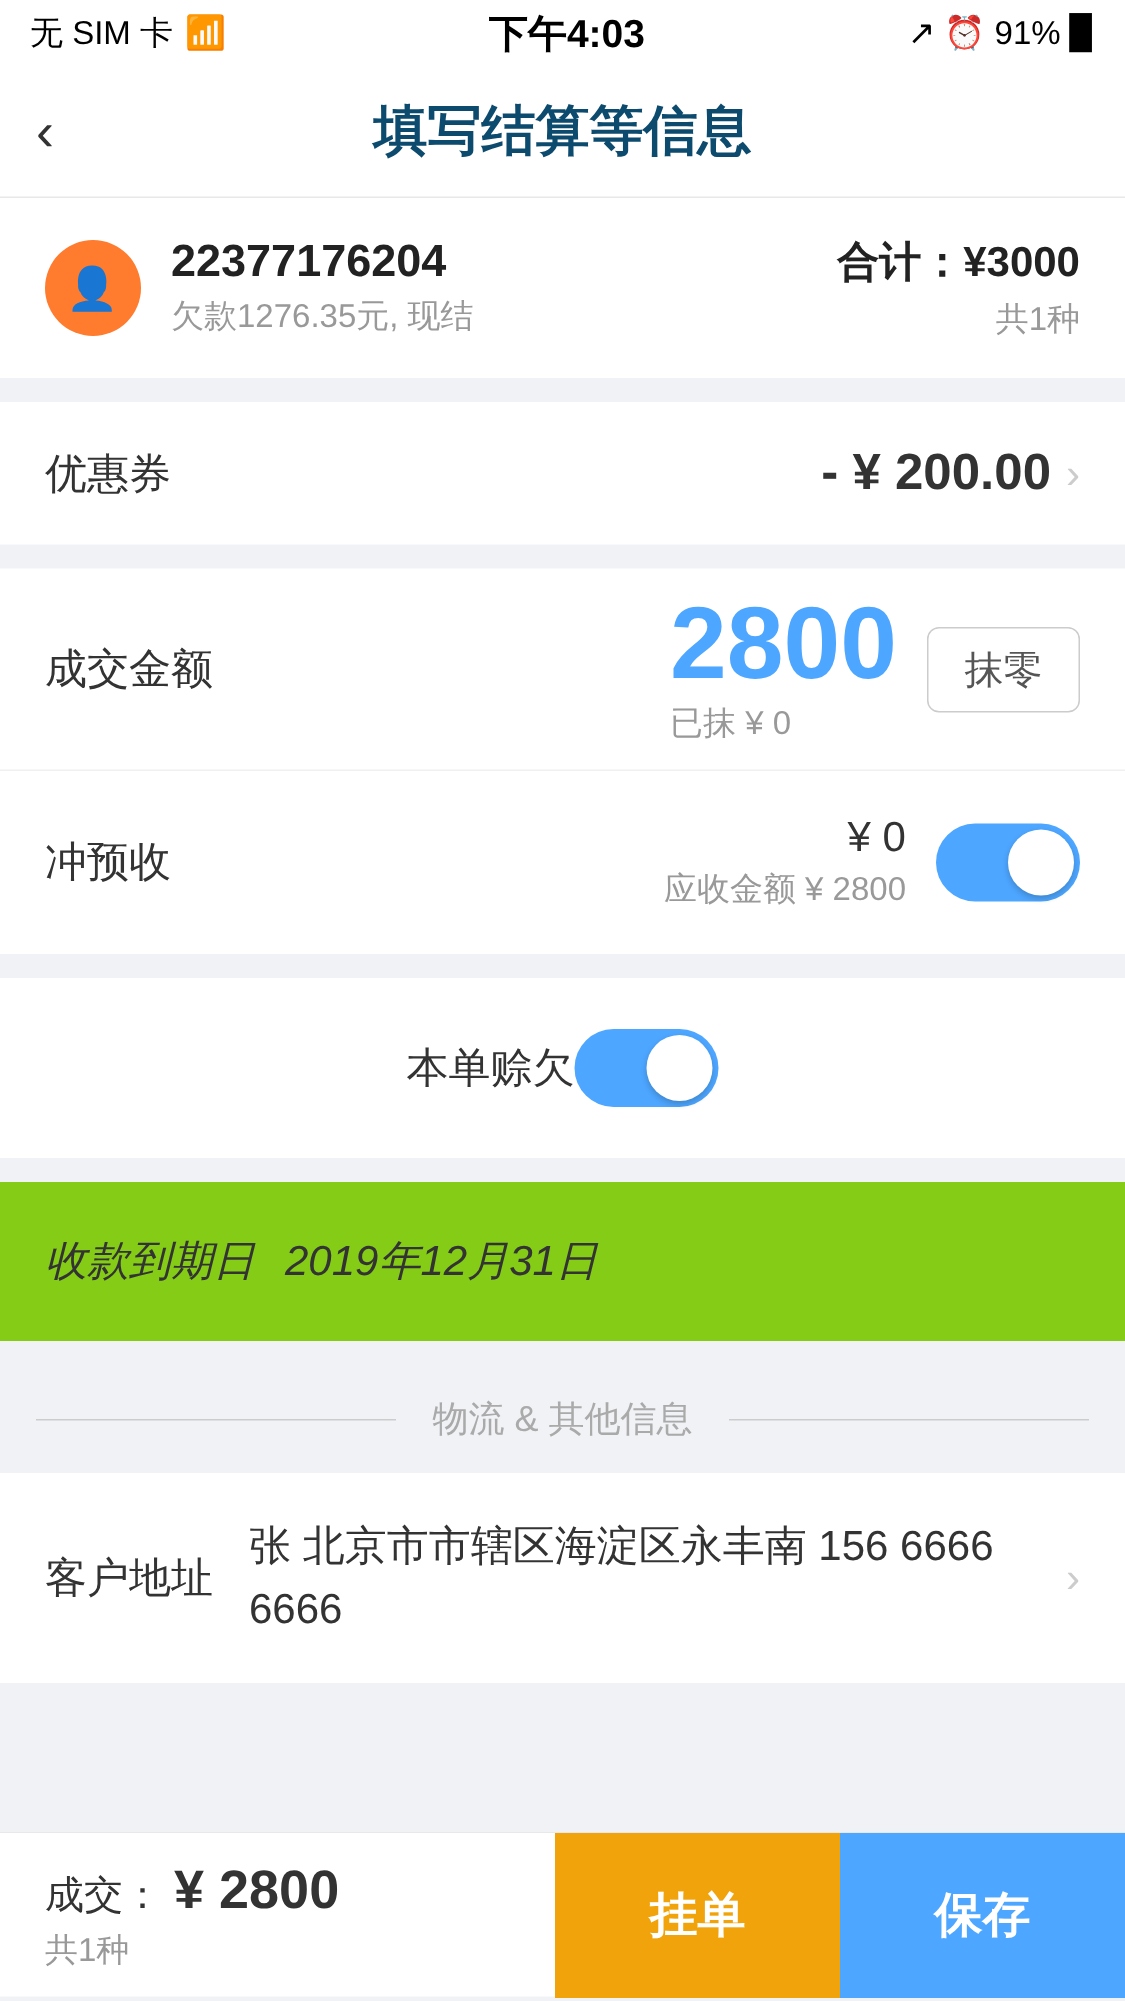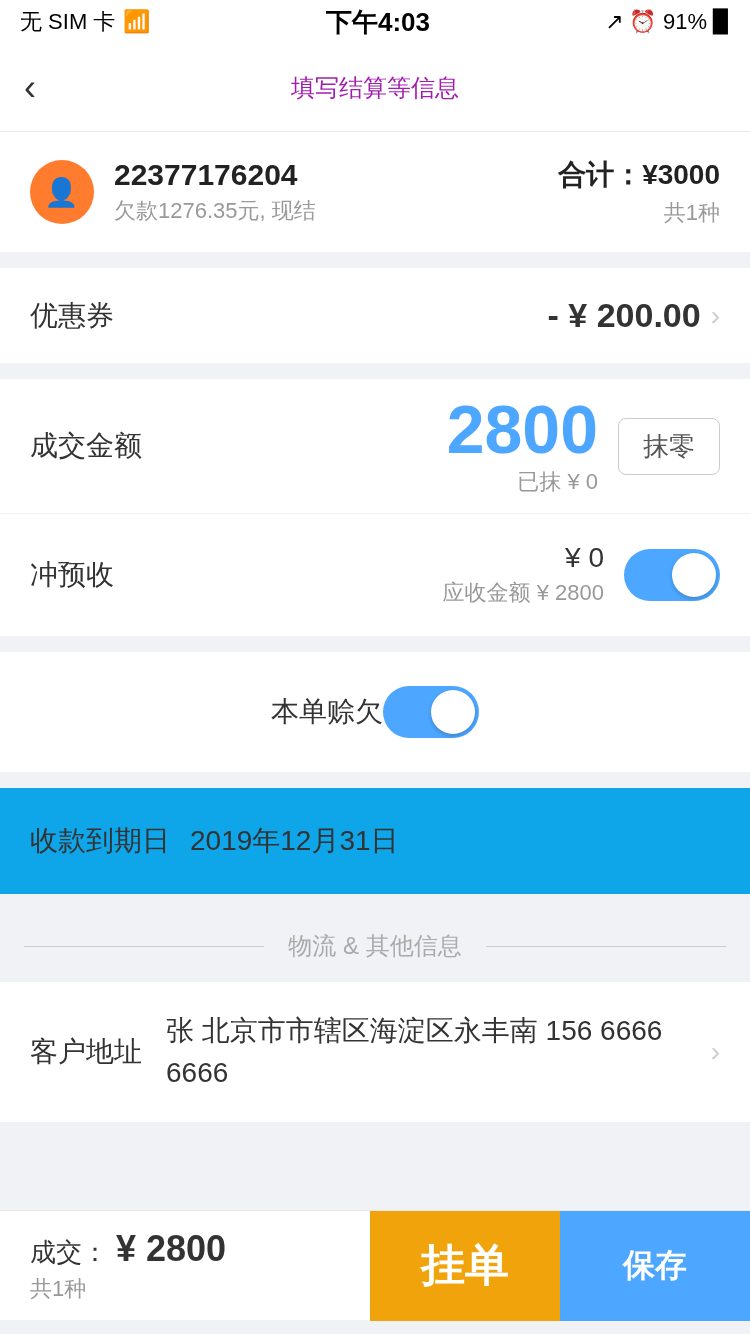--- a/index.html
+++ b/index.html
@@ -41,23 +41,23 @@
       border-bottom: 1px solid #e8e8e8;
     }
     .nav-back {
       position: absolute;
       left: 24px;
       font-size: 36px;
       color: #333;
       cursor: pointer;
     }
     .nav-title {
-      font-size: 24px;
-      font-weight: 400;
-      color: #a21caf;
+      font-size: 36px;
+      font-weight: 700;
+      color: #0c4a6e;
     }
 
     
     .content {
       width: 750px;
       padding-bottom: 120px;
     }
 
     
     .user-card {
@@ -112,21 +112,21 @@
     
     .deal-row {
       padding: 16px 30px;
       display: flex;
       align-items: center;
       justify-content: space-between;
     }
     .deal-label { font-size: 28px; color: #333; }
     .deal-right { display: flex; align-items: center; gap: 20px; }
     .deal-amount { font-size: 68px; font-weight: 700; color: #4da6ff; line-height: 1; }
-    .deal-sub { font-size: 22px; color: #999; margin-top: 4px; text-align: right; }
+    .deal-sub { font-size: 22px; color: #999; margin-top: 4px; }
     .round-zero-btn {
       border: 1px solid #ccc;
       border-radius: 8px;
       padding: 10px 24px;
       font-size: 26px;
       color: #555;
       background: #fff;
       cursor: pointer;
       white-space: nowrap;
     }
@@ -175,23 +175,24 @@
       background: #fff;
       margin-bottom: 16px;
     }
     .debt-label { font-size: 28px; color: #333; }
 
     
     .due-row {
       padding: 34px 30px;
       display: flex;
       align-items: center;
-      background: #0ea5e9;
+      background: #84cc16;
       margin-bottom: 16px;
       gap: 20px;
+      font-style: italic;
     }
     .due-label { font-size: 28px; color: #333; flex-shrink: 0; }
     .due-date { font-size: 28px; color: #333; }
 
     
     .divider-section {
       background: #f0f2f5;
       padding: 20px 0;
       display: flex;
       align-items: center;
@@ -220,21 +221,21 @@
 
     
     .gray-area {
       background: #f0f2f5;
       height: 200px;
     }
 
     
     .bottom-bar {
       position: fixed;
-      bottom: 14px;
+      bottom: 3px;
       left: 0;
       width: 750px;
       height: 110px;
       background: #fff;
       display: flex;
       align-items: center;
       border-top: 1px solid #e8e8e8;
     }
     .bottom-summary {
       flex: 1;
@@ -242,21 +243,21 @@
     }
     .bottom-deal { font-size: 26px; color: #333; display: flex; align-items: baseline; gap: 8px; }
     .bottom-deal-label { font-size: 26px; color: #333; }
     .bottom-deal-amount { font-size: 36px; font-weight: 700; color: #333; }
     .bottom-count { font-size: 22px; color: #999; margin-top: 4px; }
     .btn-hold {
       width: 190px;
       height: 110px;
       background: #f0a30a;
       color: #fff;
-      font-size: 44px;
+      font-size: 32px;
       font-weight: 600;
       display: flex;
       align-items: center;
       justify-content: center;
       cursor: pointer;
     }
     .btn-save {
       width: 190px;
       height: 110px;
       background: #4da6ff;

